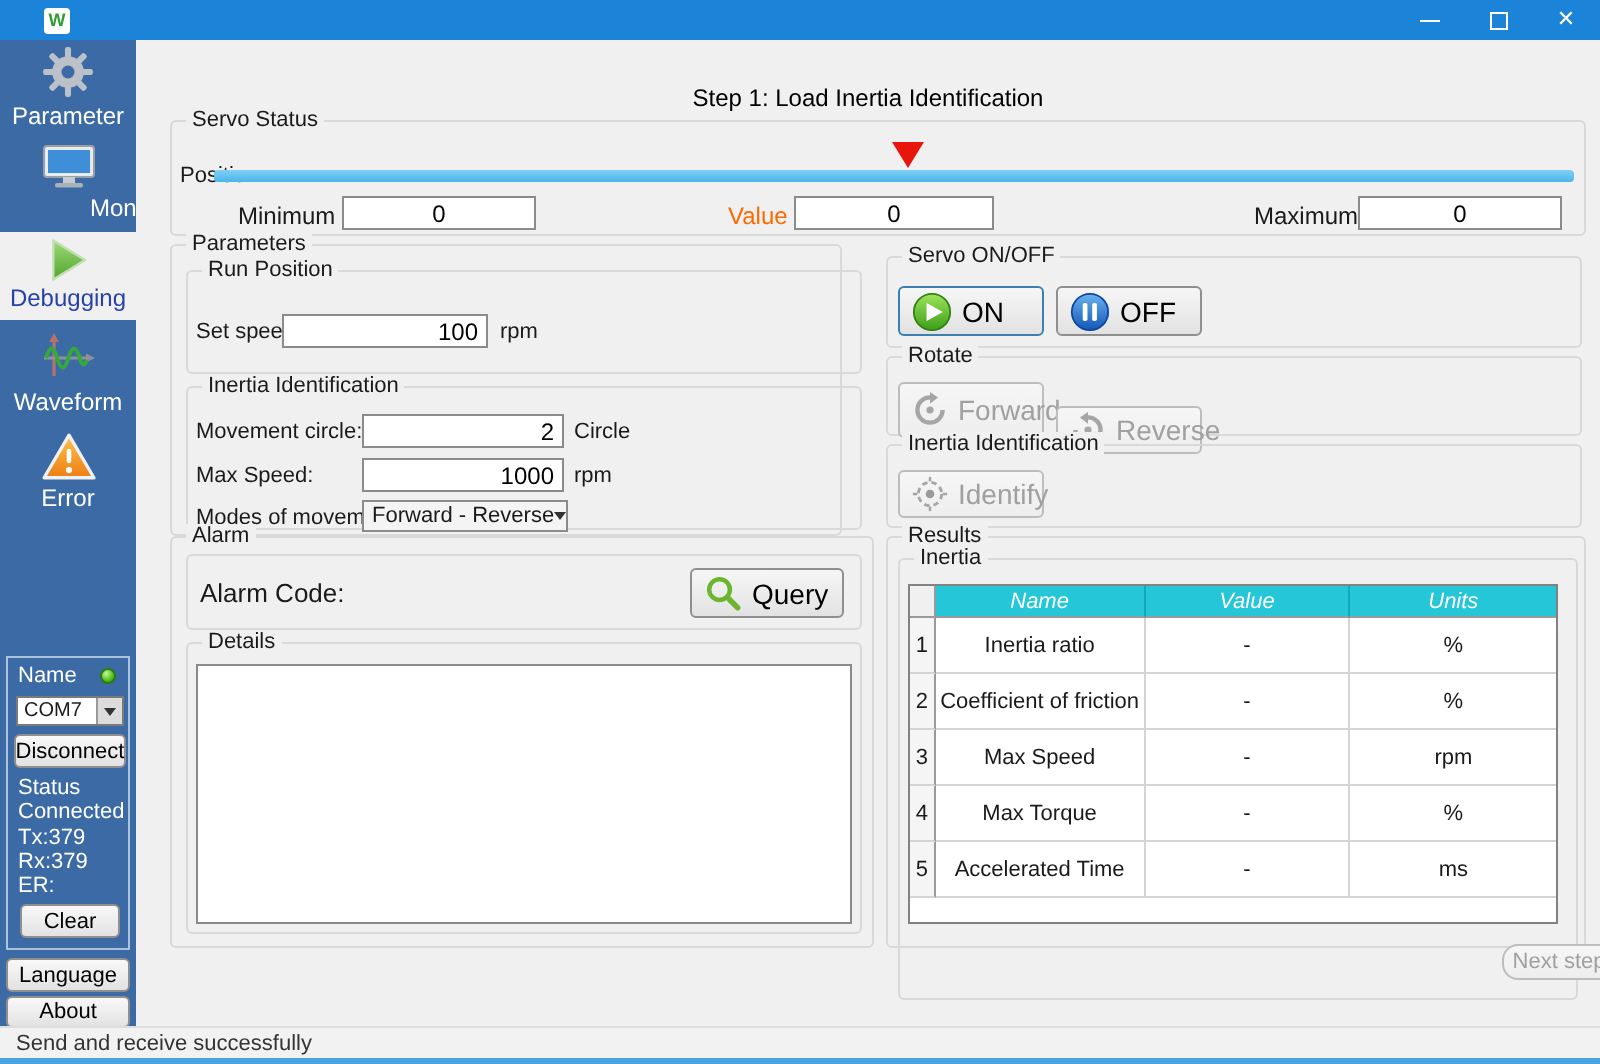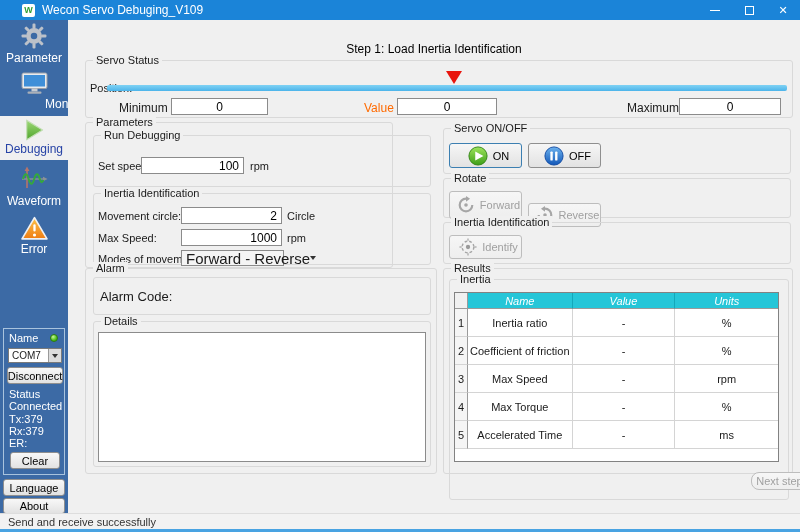--- a/index.html
+++ b/index.html
@@ -42,26 +42,26 @@
   .glabel { position:absolute; top:-7px; left:7px; background:#f0f0f0; padding:0 3px; font-size:11px; white-space:nowrap; }
 
   .lbl { position:absolute; font-size:11px; white-space:nowrap; }
   .tbx { position:absolute; background:#fff; border:1px solid #8b8b8b; font-size:12px; font-family:inherit; padding:0 4px; }
   .tbx.center { text-align:center; }
   .tbx.right { text-align:right; }
 
   .pos-bar { position:absolute; left:21px; top:24px; width:680px; height:6px; background:linear-gradient(#7fd2f4,#4cb4ea); border-radius:2px; }
   .pos-marker { position:absolute; top:-14px; left:51%; transform:translateX(-50%); width:0; height:0; border-left:8px solid transparent; border-right:8px solid transparent; border-top:13px solid #e8150d; }
 
-  .btn { position:absolute; display:flex; align-items:center; justify-content:center; gap:5px; background:linear-gradient(#f6f6f6,#e2e2e2); border:1px solid #8f8f8f; border-radius:3px; font-size:11px; color:#000; padding-left:6px; }
+  .btn { position:absolute; display:flex; align-items:center; justify-content:flex-start; gap:5px; background:linear-gradient(#f6f6f6,#e2e2e2); border:1px solid #8f8f8f; border-radius:3px; font-size:14px; color:#000; padding-left:6px; }
   .btn.centered { justify-content:center; padding-left:0;margin-left:16px; }
   .btn.disabled { color:#a0a0a0; background:linear-gradient(#f6f6f6,#eeeeee); border-color:#bdbdbd; }
   .btn-on { border-color:#3c7fb1; }
 
-  .ddl { position:absolute; background:#f4f4f4; border:1px solid #8b8b8b; display:flex; align-items:center; font-size:15px; }
+  .ddl { position:absolute; background:#f4f4f4; border:1px solid #8b8b8b; display:flex; align-items:center; font-size:11px; }
   .ddl-text { flex:1; padding-left:4px; white-space:nowrap; }
   .ddl-arrow { width:14px; display:flex; justify-content:center; }
 
   .details-area { position:absolute; background:#fff; border:1px solid #8b8b8b; resize:none; font-family:inherit; font-size:11px; padding:2px; }
 
   
   .rtable { position:absolute; left:4px; top:12px; width:325px; height:170px; background:#fff; border:1px solid #828282; }
   .rt-header { display:flex; height:16px;font-style:italic; }
   .rt-corner { width:13px; background:#f0f0f0; border-right:1px solid #9a9a9a; border-bottom:1px solid #9a9a9a; }
   .rt-h { background:#25c6d8; color:#fff; font-size:11px; display:flex; align-items:center; justify-content:center; border-right:1px solid #13a8ba; border-bottom:1px solid #9a9a9a; }
@@ -75,21 +75,20 @@
   .statusbar span { margin-left:8px; font-size:11px; color:#333; }
   .bottom-strip { position:absolute; left:0; top:529px; width:800px; height:3px; background:#49a3e2; }
 </style>
 </head>
 <body>
 
 <div class="window">
 
   <div class="titlebar">
     <div class="app-logo">W</div>
-    <div class="titletext">Wecon Servo Debuging_V109</div>
     <div class="win-controls">
       <div class="winbtn">
           <span class="glyph-min"></span>
         </div>
       <div class="winbtn">
           <span class="glyph-max"></span>
         </div>
       <div class="winbtn">
           <span class="glyph-close">✕</span>
         </div>
@@ -207,25 +206,25 @@
         <div class="pos-marker" style="left: 51%;"></div>
       </div>
       <span class="lbl" style="left:33px; top:40px; width:48px; text-align:right; font-size:12px;">Minimum</span>
       <input class="tbx center" style="left: 85px; top: 37px; width: 97px; height: 17px;" value="0">
       <span class="lbl" style="left:278px; top:40px; width:30px; color:#ff6a00; font-size:12px;">Value</span>
       <input class="tbx center" style="left: 311px; top: 37px; width: 100px; height: 17px;" value="0">
       <span class="lbl" style="left:541px; top:40px; width:48px; text-align:right; font-size:12px;">Maximum</span>
       <input class="tbx center" style="left: 593px; top: 37px; width: 102px; height: 17px;" value="0">
     </div>
 
-    <div class="groupbox" style="left:17px; top:102px; width:308px; height:146px;padding-left:44px;">
+    <div class="groupbox" style="left:17px; top:102px; width:336px; height:146px;padding-left:44px;">
       <span class="glabel">Parameters</span>
 
       <div class="groupbox" style="left:7px; top:12px; width:338px; height:52px;">
-        <span class="glabel">Run Debugging</span>
+        <span class="glabel">Run Position</span>
         <span class="lbl" style="left:4px; top:24px;">Set speed:</span>
         <input class="tbx right" style="left: 47px; top: 21px; width: 103px; height: 17px;" value="100">
         <span class="lbl" style="left:156px; top:24px;">rpm</span>
       </div>
 
       <div class="groupbox" style="left:7px; top:70px; width:338px; height:72px;">
         <span class="glabel">Inertia Identification</span>
         <span class="lbl" style="left:4px; top:16px;">Movement circle:</span>
         <input class="tbx right" style="left: 87px; top: 13px; width: 101px; height: 17px;" value="2">
         <span class="lbl" style="left:193px; top:16px;">Circle</span>
@@ -315,20 +314,29 @@
           </svg>
         </span>
         <span>Identify</span>
       </div>
     </div>
 
     <div class="groupbox" style="left:17px; top:248px; width:352px; height:206px;">
       <span class="glabel">Alarm</span>
       <div class="groupbox" style="left:7px; top:8px; width:338px; height:38px;">
         <span class="lbl" style="left:6px; top:11px; font-size:13px;">Alarm Code:</span>
+        <div class="btn" style="left:251px; top:6px; width:77px; height:25px;">
+          <span style="display:flex;">
+            <svg width="19" height="19" viewBox="0 0 22 22">
+              <circle cx="9" cy="9" r="6" fill="none" stroke="#6cb52e" stroke-width="2.6"></circle>
+              <line x1="13.6" y1="13.6" x2="19.5" y2="19.5" stroke="#6cb52e" stroke-width="3.2" stroke-linecap="round"></line>
+            </svg>
+          </span>
+          <span>Query</span>
+        </div>
       </div>
       <div class="groupbox" style="left:7px; top:52px; width:338px; height:146px;">
         <span class="glabel">Details</span>
         <textarea class="details-area" style="left: 4px; top: 10px; width: 328px; height: 130px;"></textarea>
       </div>
     </div>
 
     <div class="groupbox" style="left:375px; top:248px; width:350px; height:206px;">
       <span class="glabel">Results</span>
       <div class="groupbox" style="left:5px; top:10px; width:340px; height:221px;">

